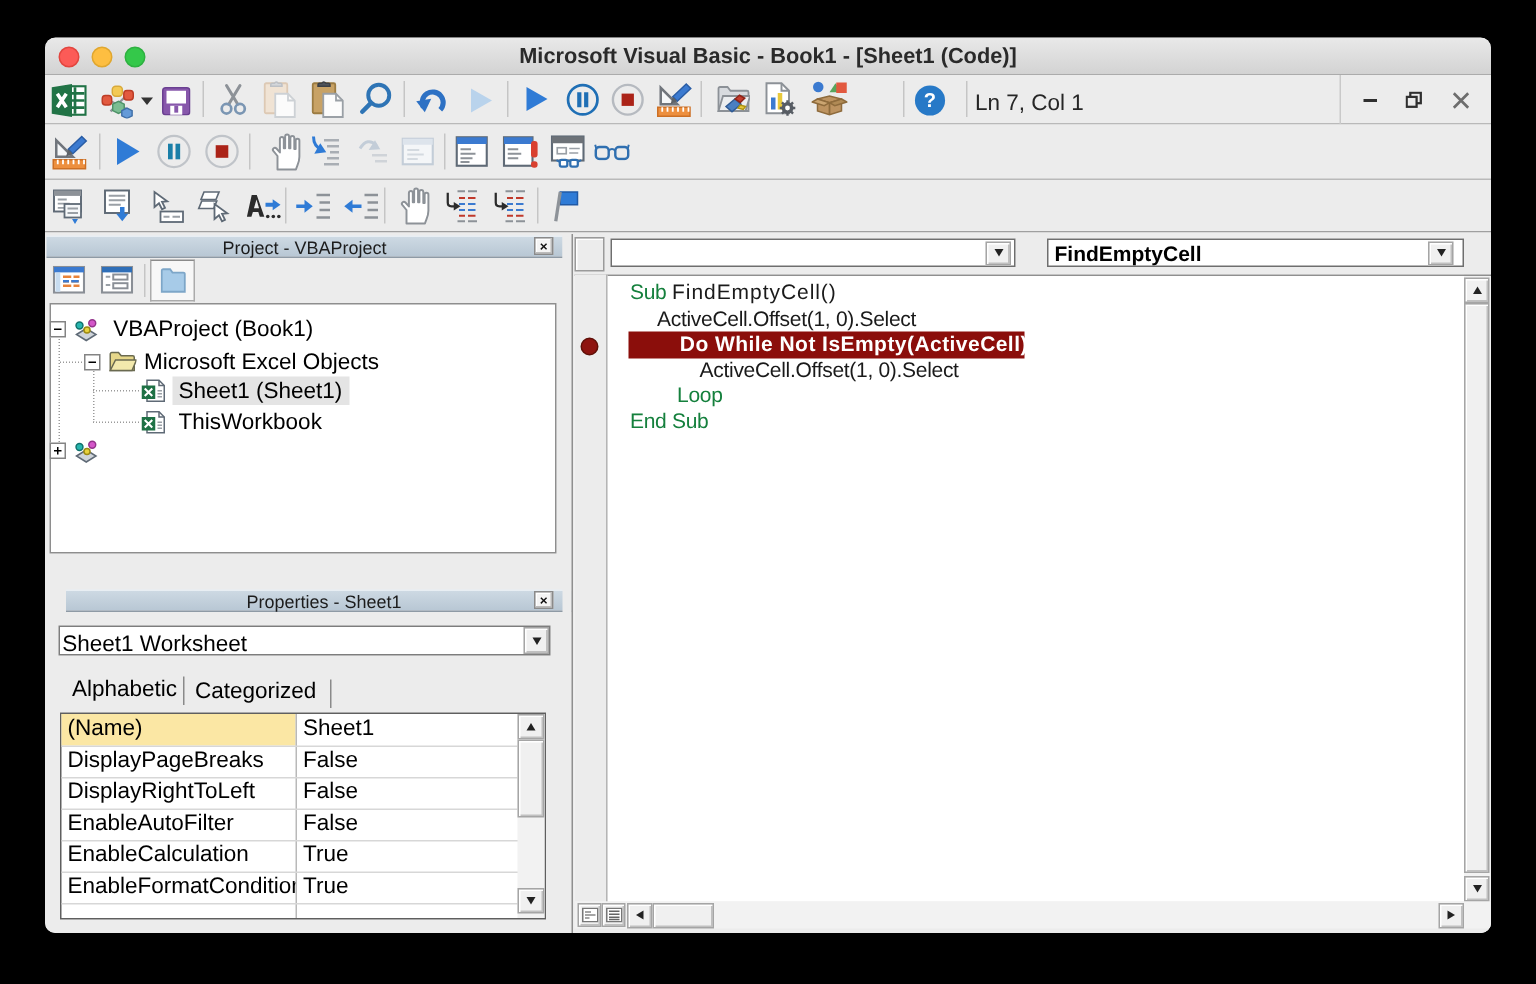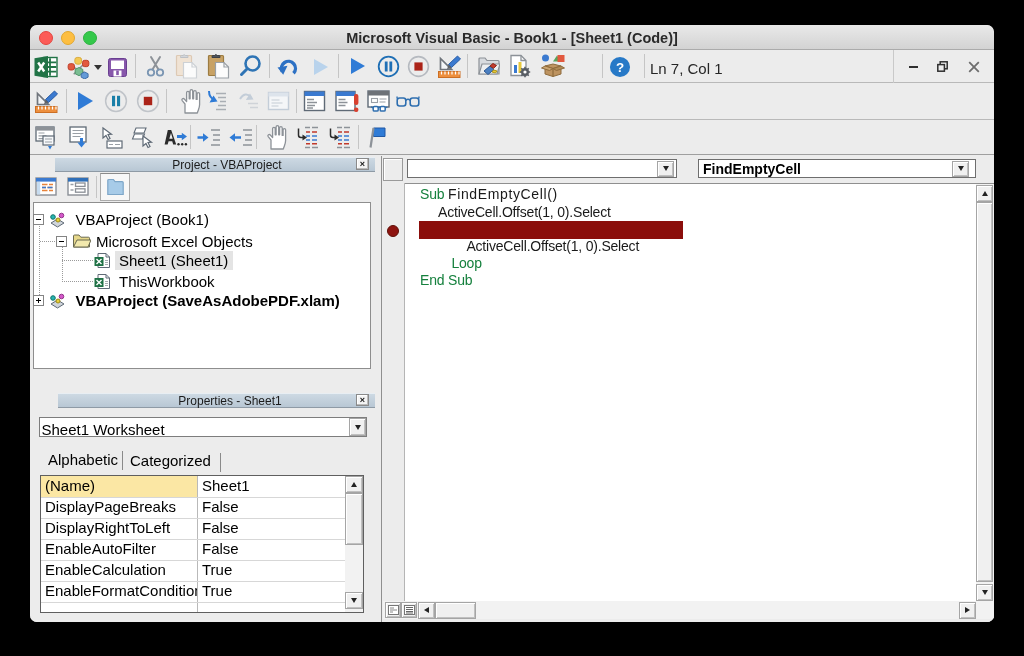--- a/index.html
+++ b/index.html
@@ -5,21 +5,21 @@
   * { margin:0; padding:0; box-sizing:border-box; }
   html,body { width:1024px; height:656px; background:#000; overflow:hidden;
     font-family:"Liberation Sans", sans-serif; }
   .abs { position:absolute; }
   #win { position:absolute; left:30px; top:25px; width:964px; height:597px;
     background:#ececec; border-radius:7px; overflow:hidden;
     box-shadow:0 0 0 1px rgba(0,0,0,0.35); }
   .sep1 { position:absolute; width:1px; background:#c5c5c5; }
   .ico { position:absolute; }
   .ttext { color:#262626; }
-  .paneltitle { position:absolute; background:linear-gradient(#cdd9e3,#b8c7d4); border-top:1px solid #e8eef3; border-bottom:1px solid #8e9aa5; font-size:12px; color:#1c1c1c; text-align:center;margin-left:24px; }
+  .paneltitle { position:absolute; background:linear-gradient(#cdd9e3,#b8c7d4); border-top:1px solid #e8eef3; border-bottom:1px solid #8e9aa5; font-size:12px; color:#1c1c1c; text-align:center; }
   .xbtn { position:absolute; width:13px; height:12px; background:#f4f4f4; border:1px solid #8a8a8a; box-shadow:inset -1px -1px 0 #bbb, inset 1px 1px 0 #fff; font-size:9px; line-height:10px; text-align:center; color:#111; font-weight:700; }
   .treetxt { position:absolute; font-size:15px; color:#000; white-space:nowrap; line-height:17px; }
   .dotv { position:absolute; width:1px; background-image:repeating-linear-gradient(to bottom,#9a9a9a 0 1px,transparent 1px 2px); }
   .doth { position:absolute; height:1px; background-image:repeating-linear-gradient(to right,#9a9a9a 0 1px,transparent 1px 2px); }
   .pmbox { position:absolute; width:11px; height:11px; background:#fff; border:1px solid #848484; }
   .pmbox:before { content:""; position:absolute; left:2px; top:4px; width:5px; height:1px; background:#000; }
   .pmbox.plus:after { content:""; position:absolute; left:4px; top:2px; width:1px; height:5px; background:#000; }
   .gridtxt { position:absolute; font-size:15px; line-height:17px; color:#000; white-space:nowrap; }
   .codeline { position:absolute; left:420px; font-size:14px; white-space:pre; color:#1a1a1a; line-height:17.2px; letter-spacing:-0.2px;}
   .kw { color:#15803d; }
@@ -390,23 +390,22 @@
   </svg>
   <div class="treetxt" style="left:89px;top:247.5px;">ThisWorkbook</div>
 
   <div class="pmbox plus" style="left:3px;top:270px;"></div>
   <svg class="ico" style="left:19px;top:268px;" width="17" height="16" viewBox="0 0 17 16">
     <path d="M2 11 L8.5 7 L15 11 L8.5 15 Z" fill="#cfd4da" stroke="#5f6a76" stroke-width="1"></path>
     <circle cx="4" cy="5" r="2.3" fill="#27b5ae" stroke="#11726d"></circle>
     <circle cx="12.5" cy="3.5" r="2.3" fill="#d457c9" stroke="#93348b"></circle>
     <circle cx="9" cy="8" r="2" fill="#e8d23d" stroke="#9d8a14"></circle>
   </svg>
-  <div class="treetxt" style="left:45.5px;top:267.2px;font-weight:700;">VBAProject (SaveAsAdobePDF.xlam)</div>
-
-  <div class="paneltitle" style="left:4px;top:368px;width:344px;height:15px;line-height:14px;">Properties - Sheet1</div>
+
+  <div class="paneltitle" style="left:14px;top:368px;width:344px;height:15px;line-height:14px;">Properties - Sheet1</div>
   <div class="xbtn" style="left:326px;top:369px;">×</div>
   <div class="abs" style="left:9px;top:392px;width:328px;height:20px;background:#fff;border:1px solid #7d7d7d;"></div>
   <div class="abs" style="left:11.5px;top:395.5px;font-size:15px;line-height:17px;color:#000;">Sheet1 Worksheet</div>
   <div class="sb-btn" style="left:319px;top:393px;width:17px;height:18px;">
       <div class="arr" style="border-left:3.8px solid transparent;border-right:3.8px solid transparent;border-top:5px solid #222;"></div>
     </div>
   <div class="abs" style="left:18px;top:426px;font-size:15px;line-height:17px;color:#000;">Alphabetic</div>
   <div class="abs" style="left:92px;top:426px;width:1px;height:19px;background:#8a8a8a;"></div>
   <div class="abs" style="left:100px;top:427px;font-size:15px;line-height:17px;color:#000;">Categorized</div>
   <div class="abs" style="left:190px;top:428px;width:1px;height:19px;background:#8a8a8a;"></div>
@@ -461,20 +460,21 @@
   <div class="abs" style="left:353px;top:158px;width:22px;height:418px;background:#ececec;border-right:1px solid #b5b5b5;"></div>
 
   <div class="abs" style="left:353px;top:133px;width:20px;height:23px;background:#ececec;border:1px solid #9a9a9a;box-shadow:inset 1px 1px 0 #fff;"></div>
 
   <div class="abs" style="left:356.5px;top:199.5px;width:12px;height:12px;border-radius:50%;background:#8e1410;border:1px solid #601008;"></div>
 
   <div class="abs" style="left:388.5px;top:196px;width:264px;height:17.5px;background:#8b0e0b;"></div>
 
   <div class="codeline" style="left:390px;top:161.4px;"><span class="kw">Sub</span> <span style="letter-spacing:0.63px;">FindEmptyCell()</span></div>
   <div class="codeline" style="left:408px;top:178.6px;">ActiveCell.Offset(1, 0).Select</div>
+  <div class="codeline" style="left:423.2px;top:195.8px;color:#fff;font-weight:700;letter-spacing:0.3px;">Do While Not IsEmpty(ActiveCell)</div>
   <div class="codeline" style="left:436.4px;top:213px;">ActiveCell.Offset(1, 0).Select</div>
   <div class="codeline" style="left:421.4px;top:230.2px;"><span class="kw">Loop</span></div>
   <div class="codeline" style="left:390px;top:247.4px;"><span class="kw">End Sub</span></div>
 
   <div class="abs" style="left:946px;top:158px;width:18px;height:418px;background:#f2f2f2;border-top:1px solid #8f8f8f;"></div>
   <div class="sb-btn" style="left:946px;top:160px;width:17px;height:17px;">
       <div class="arr" style="border-left:3.8px solid transparent;border-right:3.8px solid transparent;border-bottom:5px solid #222;"></div>
     </div>
   <div class="sb-btn" style="left:946px;top:177px;width:17px;height:380px;"></div>
   <div class="sb-btn" style="left:946px;top:559px;width:17px;height:17px;">

